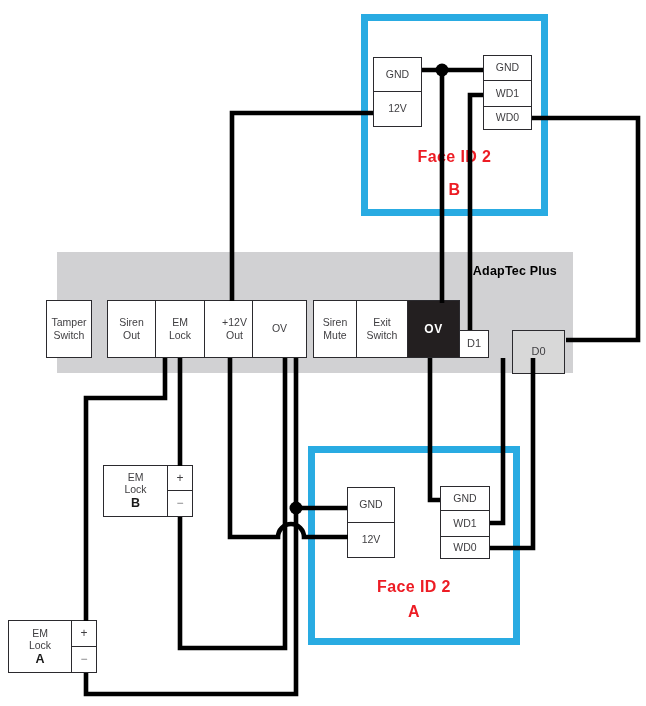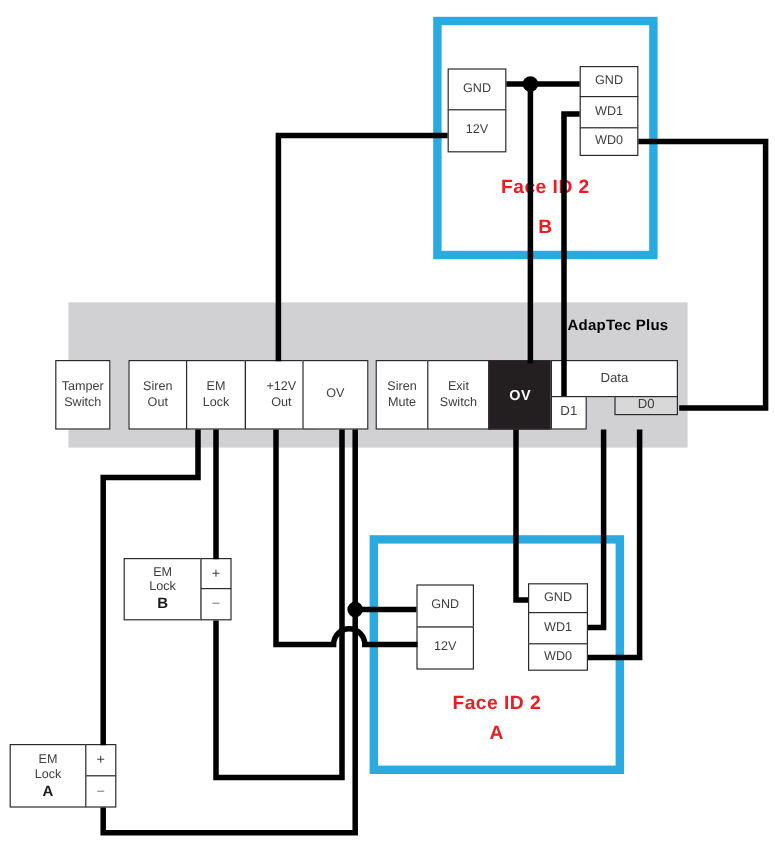--- a/index.html
+++ b/index.html
@@ -60,23 +60,22 @@
   <div class="cell" style="left:155px;top:300px;width:50px;height:58px">EM
 Lock</div>
   <div class="cell" style="left:204px;top:300px;width:61px;height:58px">+12V
 Out</div>
   <div class="cell" style="left:252px;top:300px;width:55px;height:58px">OV</div>
   <div class="cell" style="left:313px;top:300px;width:44px;height:58px">Siren
 Mute</div>
   <div class="cell" style="left:356px;top:300px;width:52px;height:58px">Exit
 Switch</div>
   <div class="cell black" style="left:407px;top:300px;width:53px;height:58px">OV</div>
-  <div class="cell" style="left:459px;top:300px;width:106px;height:31px;font-size:11px">Data</div>
   <div class="cell" style="left:459px;top:330px;width:30px;height:28px;font-size:11px">D1</div>
-  <div class="cell shaded" style="left:512px;top:330px;width:53px;height:16px;font-size:11px">D0</div>
+  <div class="cell shaded" style="left:512px;top:330px;width:53px;height:44px;font-size:11px">D0</div>
 
   <div class="bluebox" style="left:361px;top:14px;width:187px;height:202px"></div>
   <div class="cell" style="left:373px;top:57px;width:49px;height:35px">GND</div>
   <div class="cell" style="left:373px;top:91px;width:49px;height:36px">12V</div>
   <div class="cell" style="left:483px;top:55px;width:49px;height:26px">GND</div>
   <div class="cell" style="left:483px;top:80px;width:49px;height:27px">WD1</div>
   <div class="cell" style="left:483px;top:106px;width:49px;height:24px">WD0</div>
   <div class="red-label" style="left:361px;top:148px;width:187px">Face ID 2</div>
   <div class="red-label" style="left:361px;top:181px;width:187px">B</div>
 

